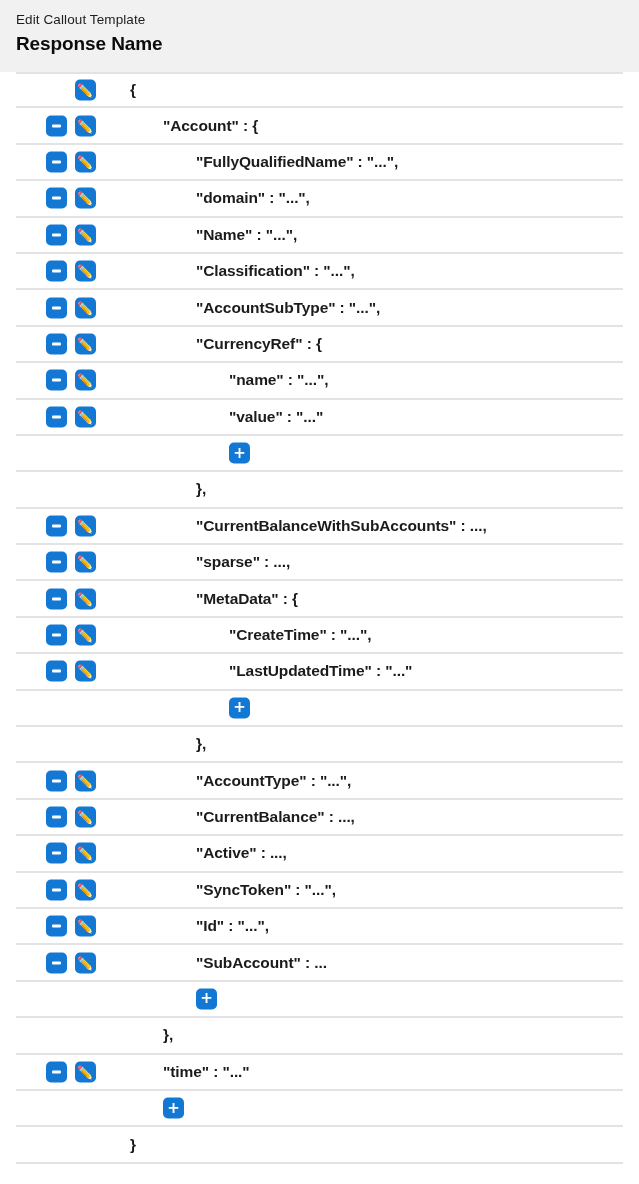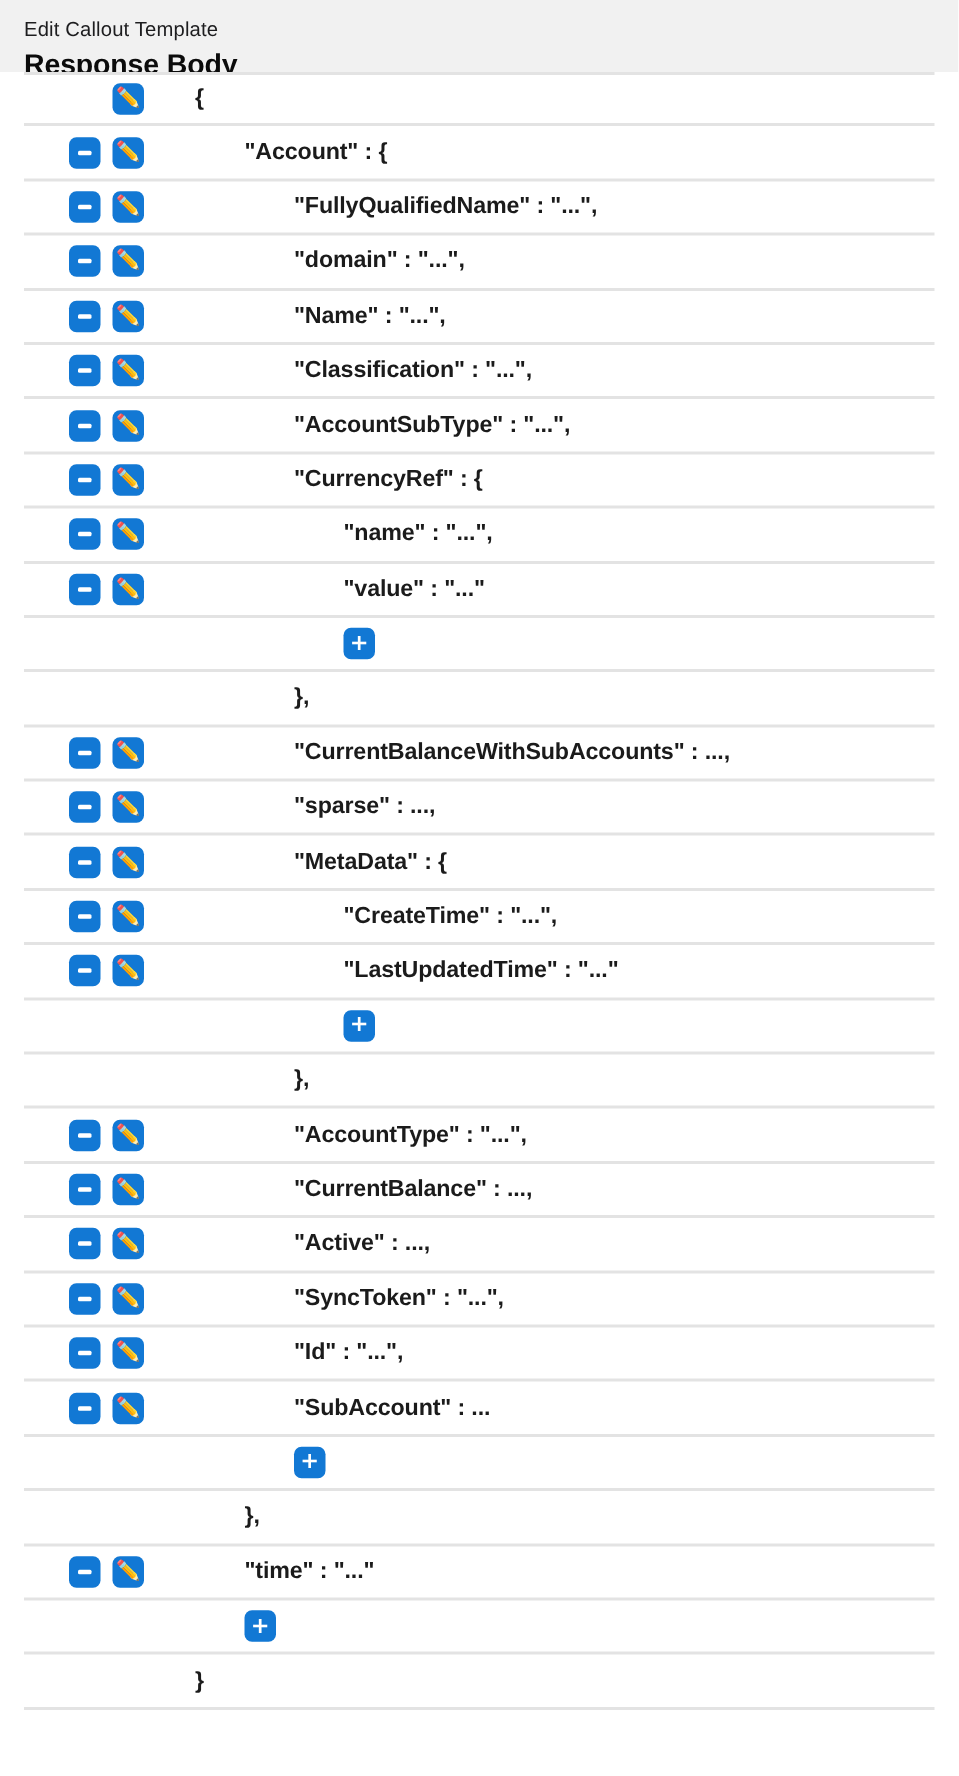--- a/index.html
+++ b/index.html
@@ -7,21 +7,21 @@
   html, body {
     width: 639px;
     height: 1184px;
     background: #ffffff;
     font-family: "Liberation Sans", sans-serif;
     -webkit-font-smoothing: antialiased;
   }
 
   
   #header {
-    height: 48px;
+    height: 72px;
     background: #f1f1f1;
     padding: 10px 0 0 16px;
     overflow: hidden;
   }
   #header .eyebrow {
     font-size: 13.5px;
     color: #1d1d1f;
     line-height: 20px;
     letter-spacing: 0.1px;
   }
@@ -123,21 +123,21 @@
 
   .p1 { left: 147px; }
   .p2 { left: 180px; }
   .p3 { left: 213px; }
 </style>
 </head>
 <body>
 
 <div id="header">
   <div class="eyebrow">Edit Callout Template</div>
-  <div class="title">Response Body</div>
+  <div class="title">Response Name</div>
 </div>
 
 <div id="tree">
     <div class="row" id="row-open-brace">
       <div class="btns" style="left: 59px;">
         <button class="btn pencil">
           <span class="glyph">✏️</span>
         </button>
       </div>
       <div class="code i0">{</div>

